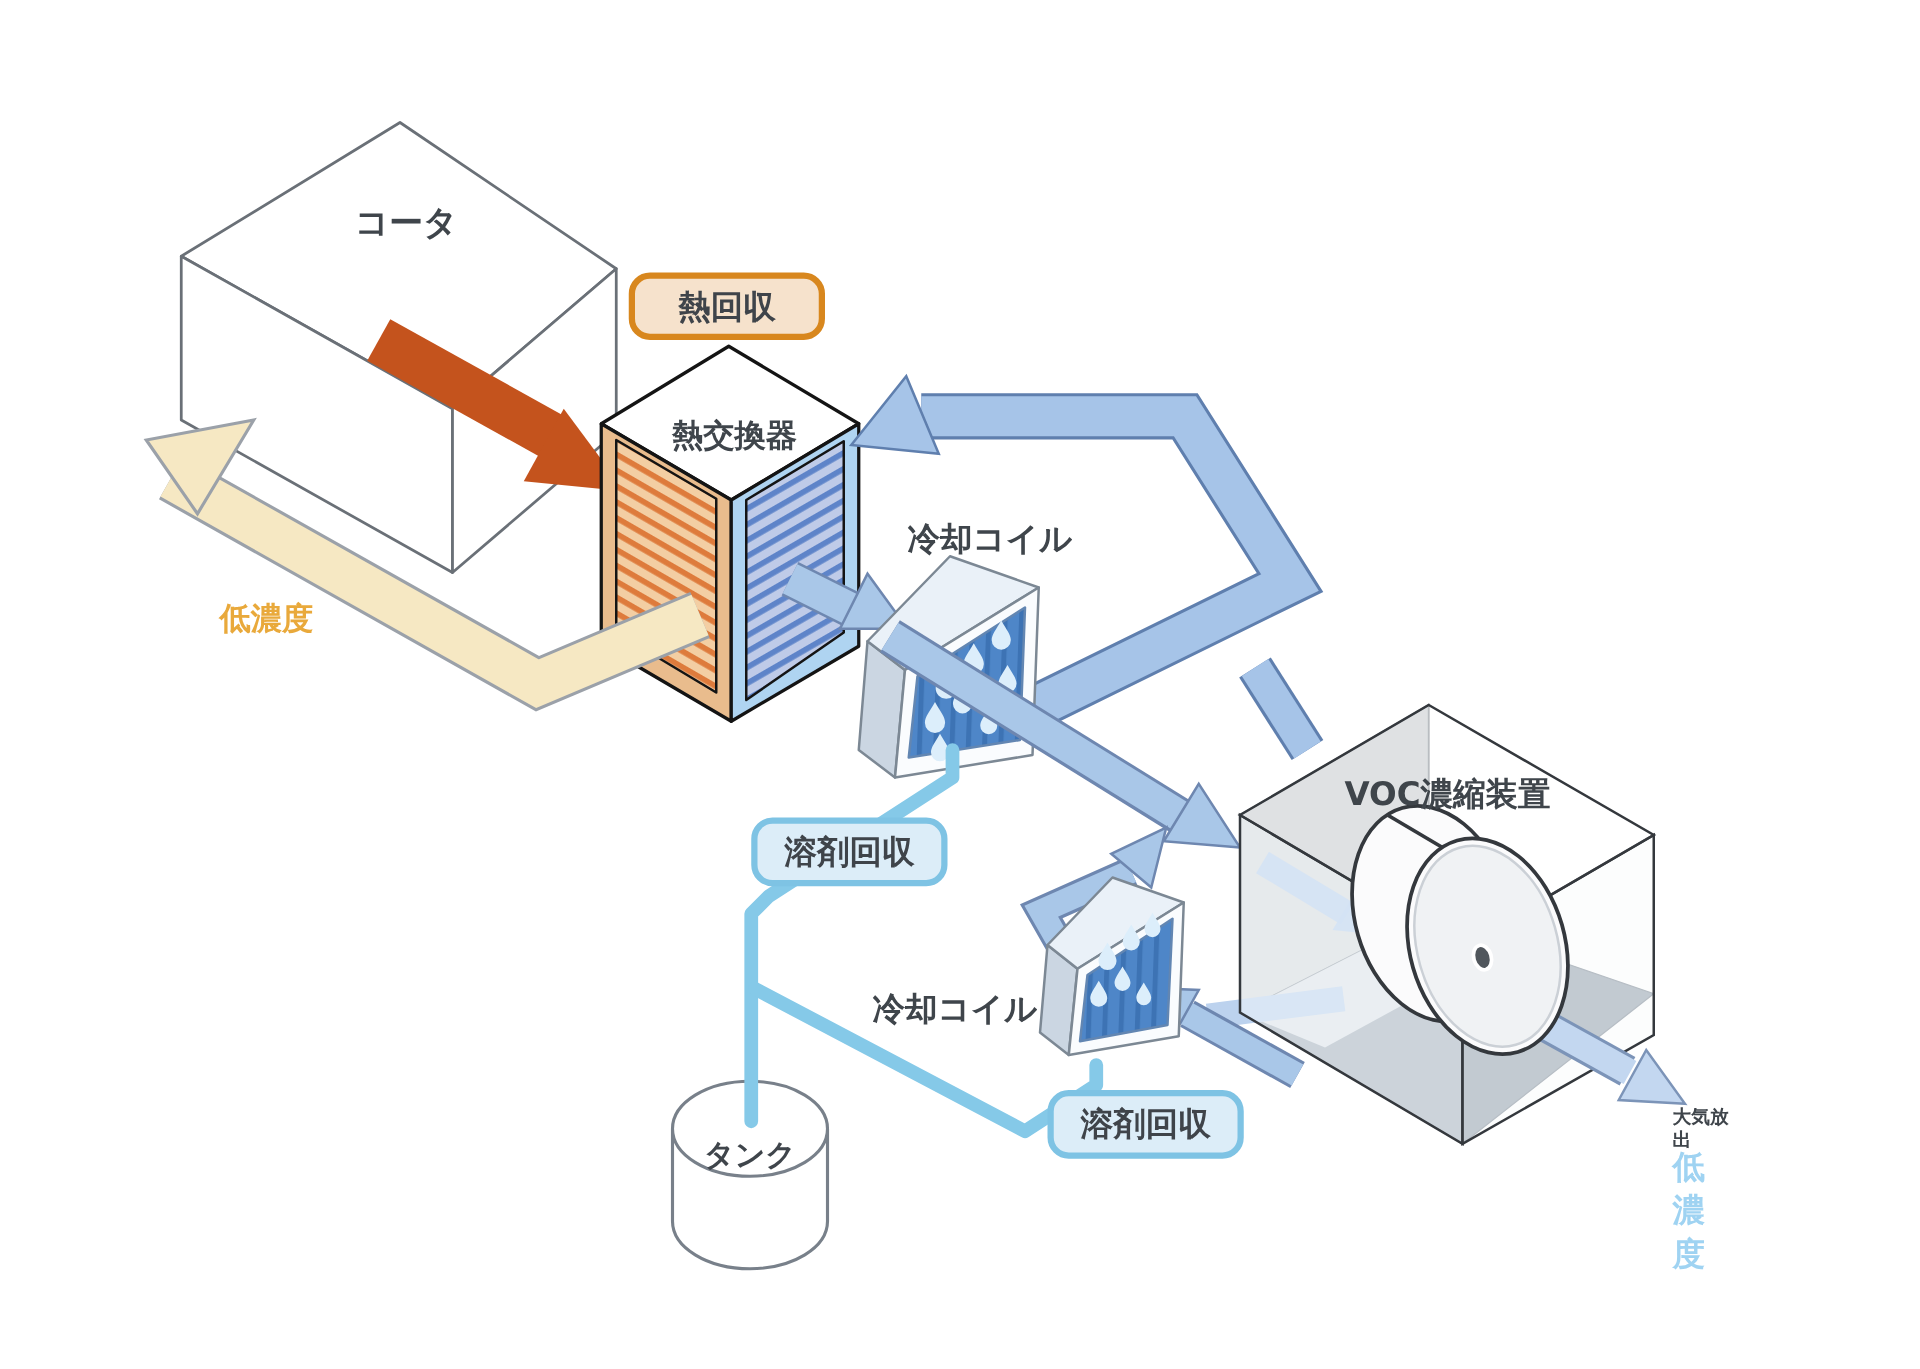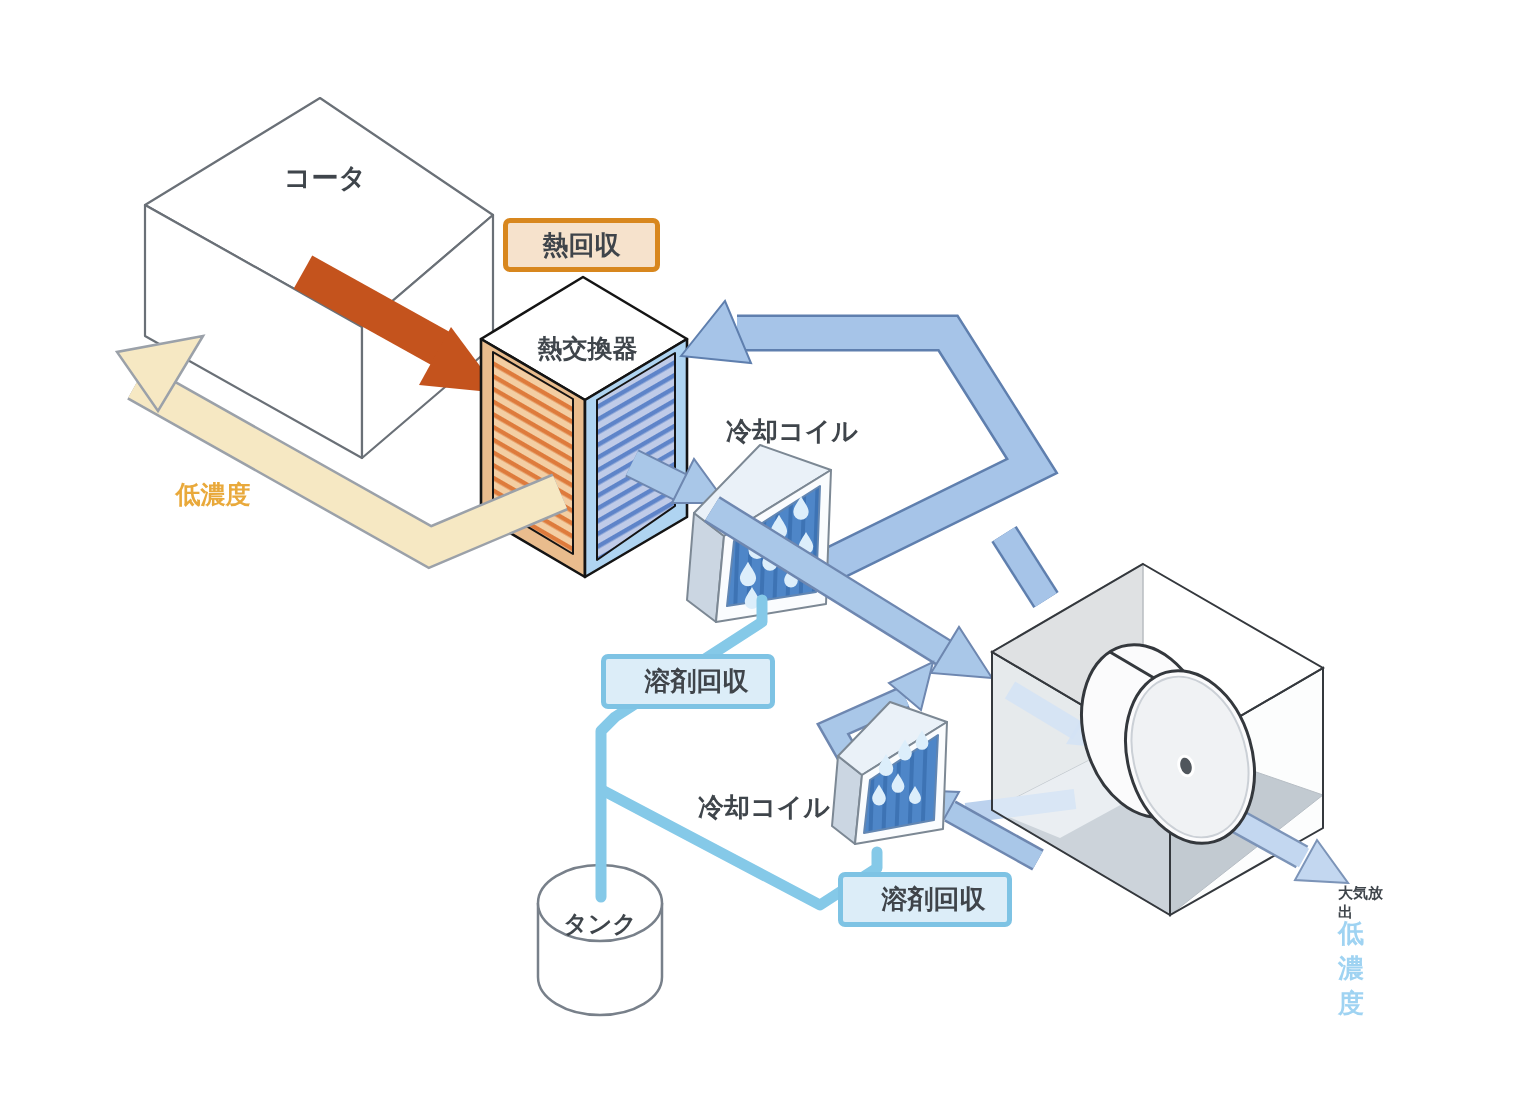--- a/index.html
+++ b/index.html
@@ -3,24 +3,24 @@
 <meta charset="utf-8">
 <style>
   html,body{margin:0;padding:0;background:#fff;}
   #stage{position:relative;width:1384px;height:1095px;background:#fff;overflow:hidden;
          font-family:"DejaVu Sans","Liberation Sans",sans-serif;}
   #stage svg{position:absolute;left:0;top:0;}
   .lbl{position:absolute;font-weight:700;color:#3F454B;white-space:pre-line;
        font-family:"DejaVu Sans","Liberation Sans",sans-serif;}
   .center{text-align:center;}
   .badge{position:absolute;display:flex;align-items:center;justify-content:center;
-         font-weight:700;font-size:26px;color:#3F444A;border-radius:7px;
+         font-weight:700;font-size:26px;color:#3F444A;border-radius:17px;
          font-family:"DejaVu Sans","Liberation Sans",sans-serif;}
   .badge.orange{background:#F6E2CC;border:5px solid var(--heat-border,#D8871E);}
-  .badge.blue{background:#DCEDF8;border:5px solid var(--solvent-border,#7EC3E4);padding-left:17px;}
+  .badge.blue{background:#DCEDF8;border:5px solid var(--solvent-border,#7EC3E4);}
   .hot-text{color:var(--hot-text,#D2611E);}
   .amber-text{color:var(--amber-text,#E9A93B);}
   .skyblue-text{color:var(--sky-text,#9FD3F2);}
 </style>
 </head>
 <body>
 
 <div id="stage">
 <svg width="1536" height="1095" viewBox="0 0 1536 1095">
   <defs>
@@ -185,18 +185,19 @@
 </div>
 
 <div class="lbl center" style="left:540px;top:908px;width:120px;font-size:24px;">タンク</div>
 
 <div class="lbl" style="left:698px;top:790px;font-size:26px;">冷却コイル</div>
 
 <div class="badge blue" style="left:838px;top:872px;width:147px;height:45px;">
   <span>溶剤回収</span>
 </div>
 
+<div class="lbl center" style="left:1058px;top:618px;width:200px;font-size:26px;">VOC濃縮装置</div>
 
 <div class="lbl" style="left:1338px;top:884px;font-size:15px;">大気放出</div>
 
 <div class="lbl skyblue-text" style="left:1338px;top:916px;font-size:26px;">低濃度</div>
 
 </div>
 
 </body></html>

